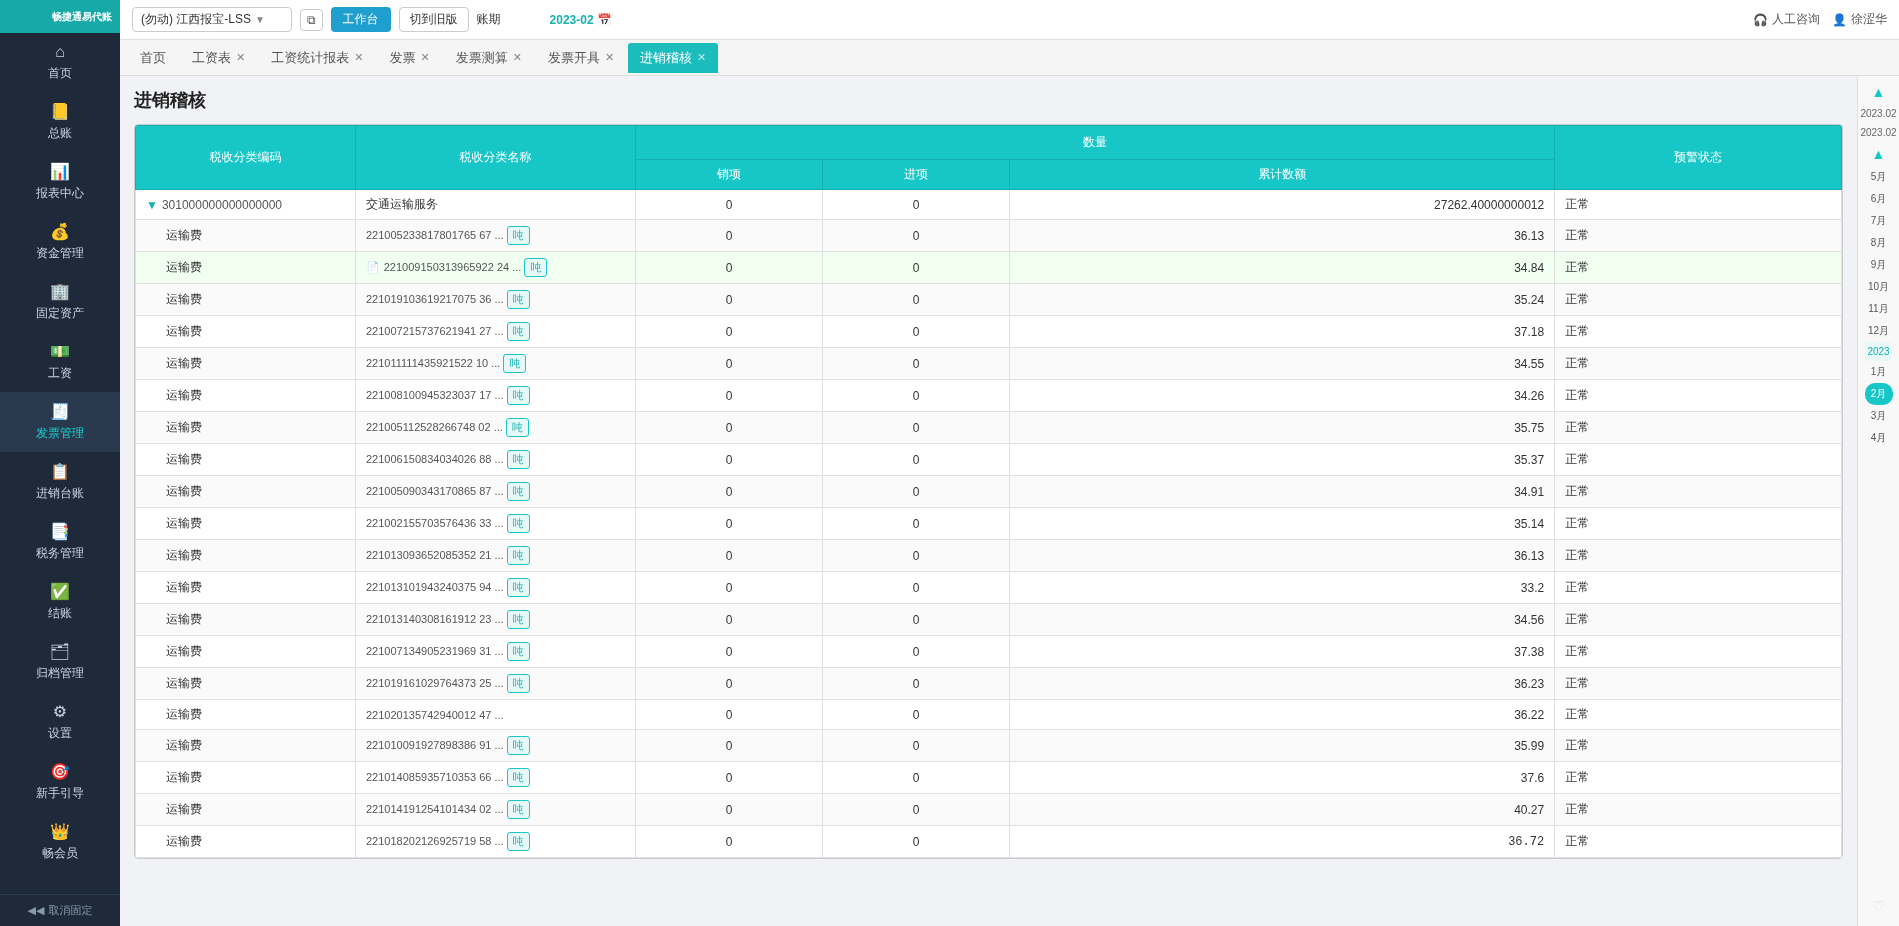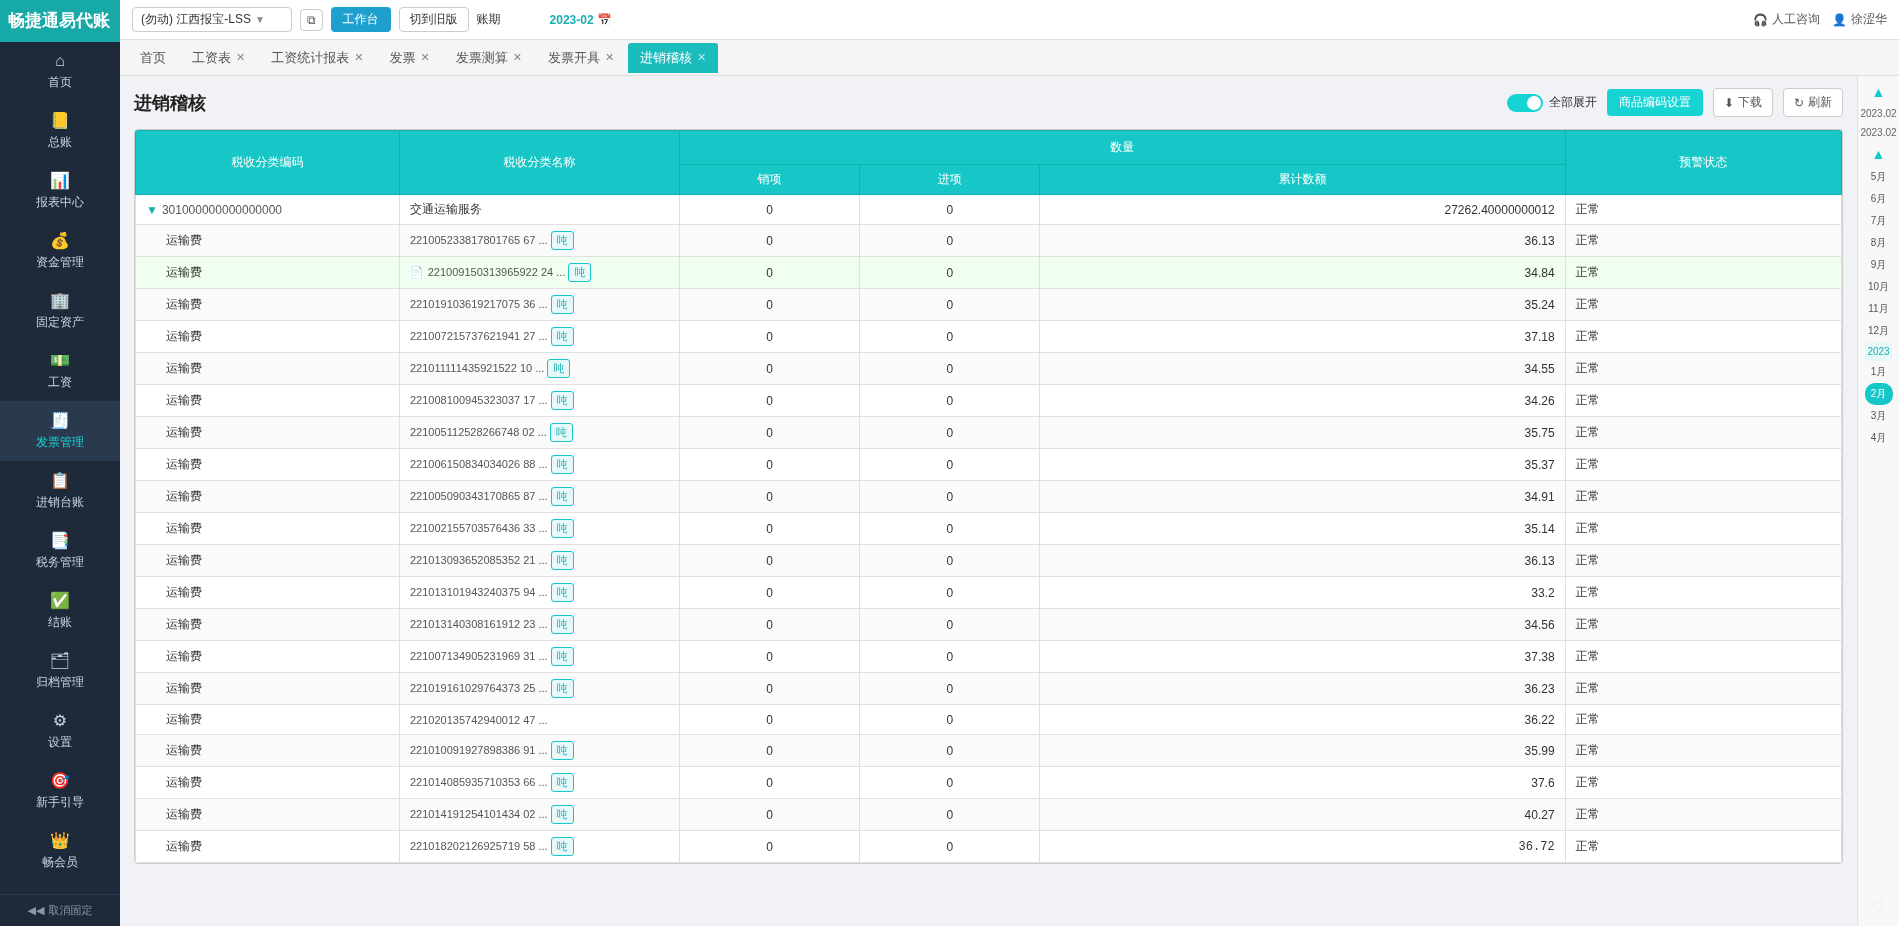--- a/index.html
+++ b/index.html
@@ -11,23 +11,23 @@
       background: #1e2a3a;
       color: #c8d3e0;
       display: flex;
       flex-direction: column;
       flex-shrink: 0;
       height: 100%;
     }
     .sidebar-logo {
       background: #17a8a8;
       padding: 10px 8px;
-      text-align: left;
+      text-align: right;
       color: white;
-      font-size: 17px;
+      font-size: 10px;
       font-weight: bold;
       line-height: 1.3;
     }
     .sidebar-item {
       display: flex;
       flex-direction: column;
       align-items: center;
       padding: 10px 5px;
       cursor: pointer;
       font-size: 12px;
@@ -456,42 +456,27 @@
         <span>进销稽核</span>
         <span class="tab-close">✕</span>
       </div>
     </div>
 
   <div class="content">
     <div class="main-content">
 
       <div class="page-header">
         <div class="page-title">进销稽核</div>
-        <div class="header-actions">
-          <div class="toggle-label">
-            <div class="toggle-switch"></div>
-            <span>全部展开</span>
-          </div>
-          <button class="btn-green">商品编码设置</button>
-          <button class="btn-outline">
-            <span>⬇</span>
-            <span>下载</span>
-          </button>
-          <button class="btn-outline">
-            <span>↻</span>
-            <span>刷新</span>
-          </button>
-        </div>
       </div>
 
       <div class="table-wrapper">
         <table>
           <thead>
             <tr>
-              <th rowspan="2" style="width:264px;">税收分类编码</th>
+              <th rowspan="2" style="width:220px;">税收分类编码</th>
               <th rowspan="2" style="width:280px;">税收分类名称</th>
               <th colspan="3">数量</th>
               <th rowspan="2">预警状态</th>
             </tr>
             <tr class="sub-header">
               <th>销项</th>
               <th>进项</th>
               <th>累计数额</th>
             </tr>
           </thead>

